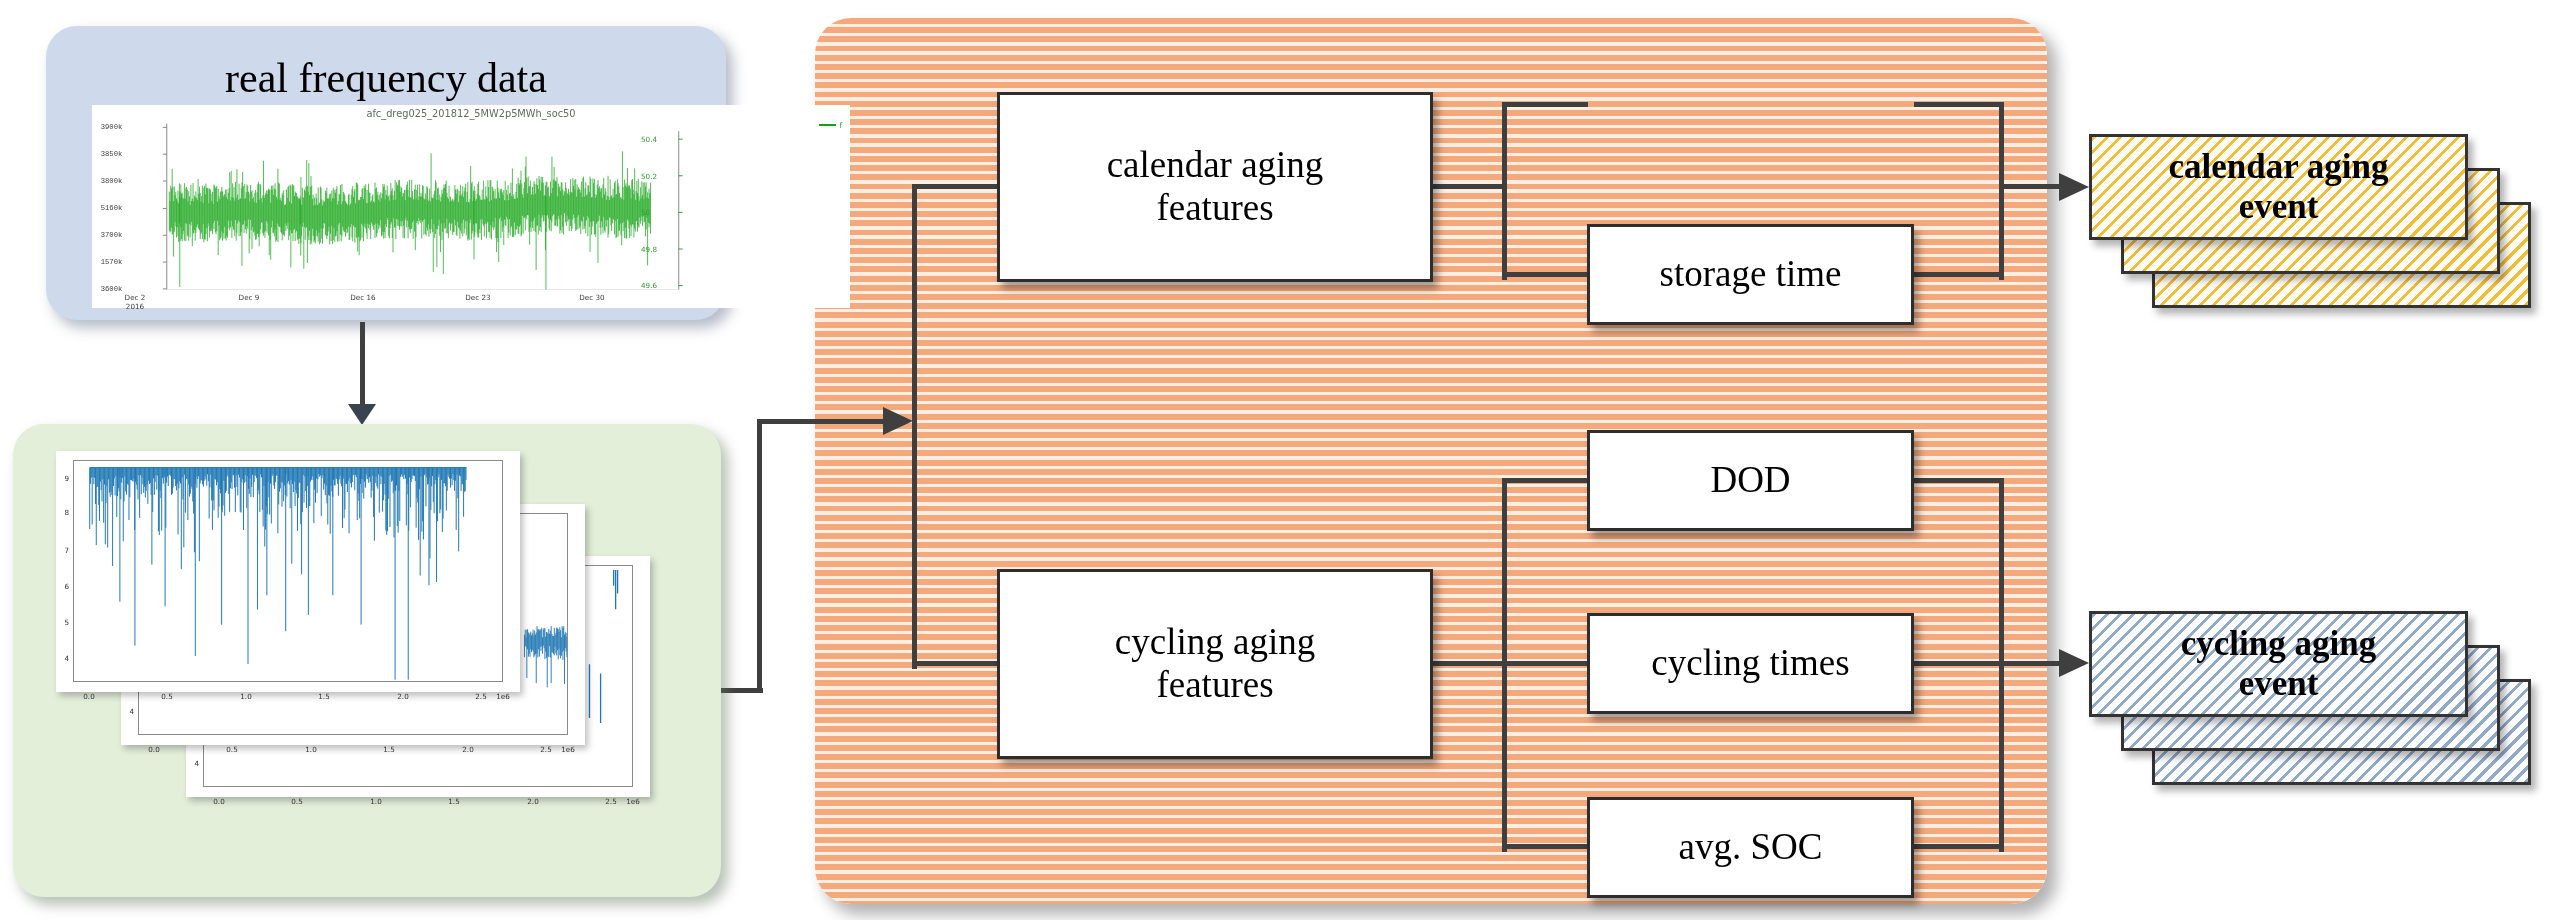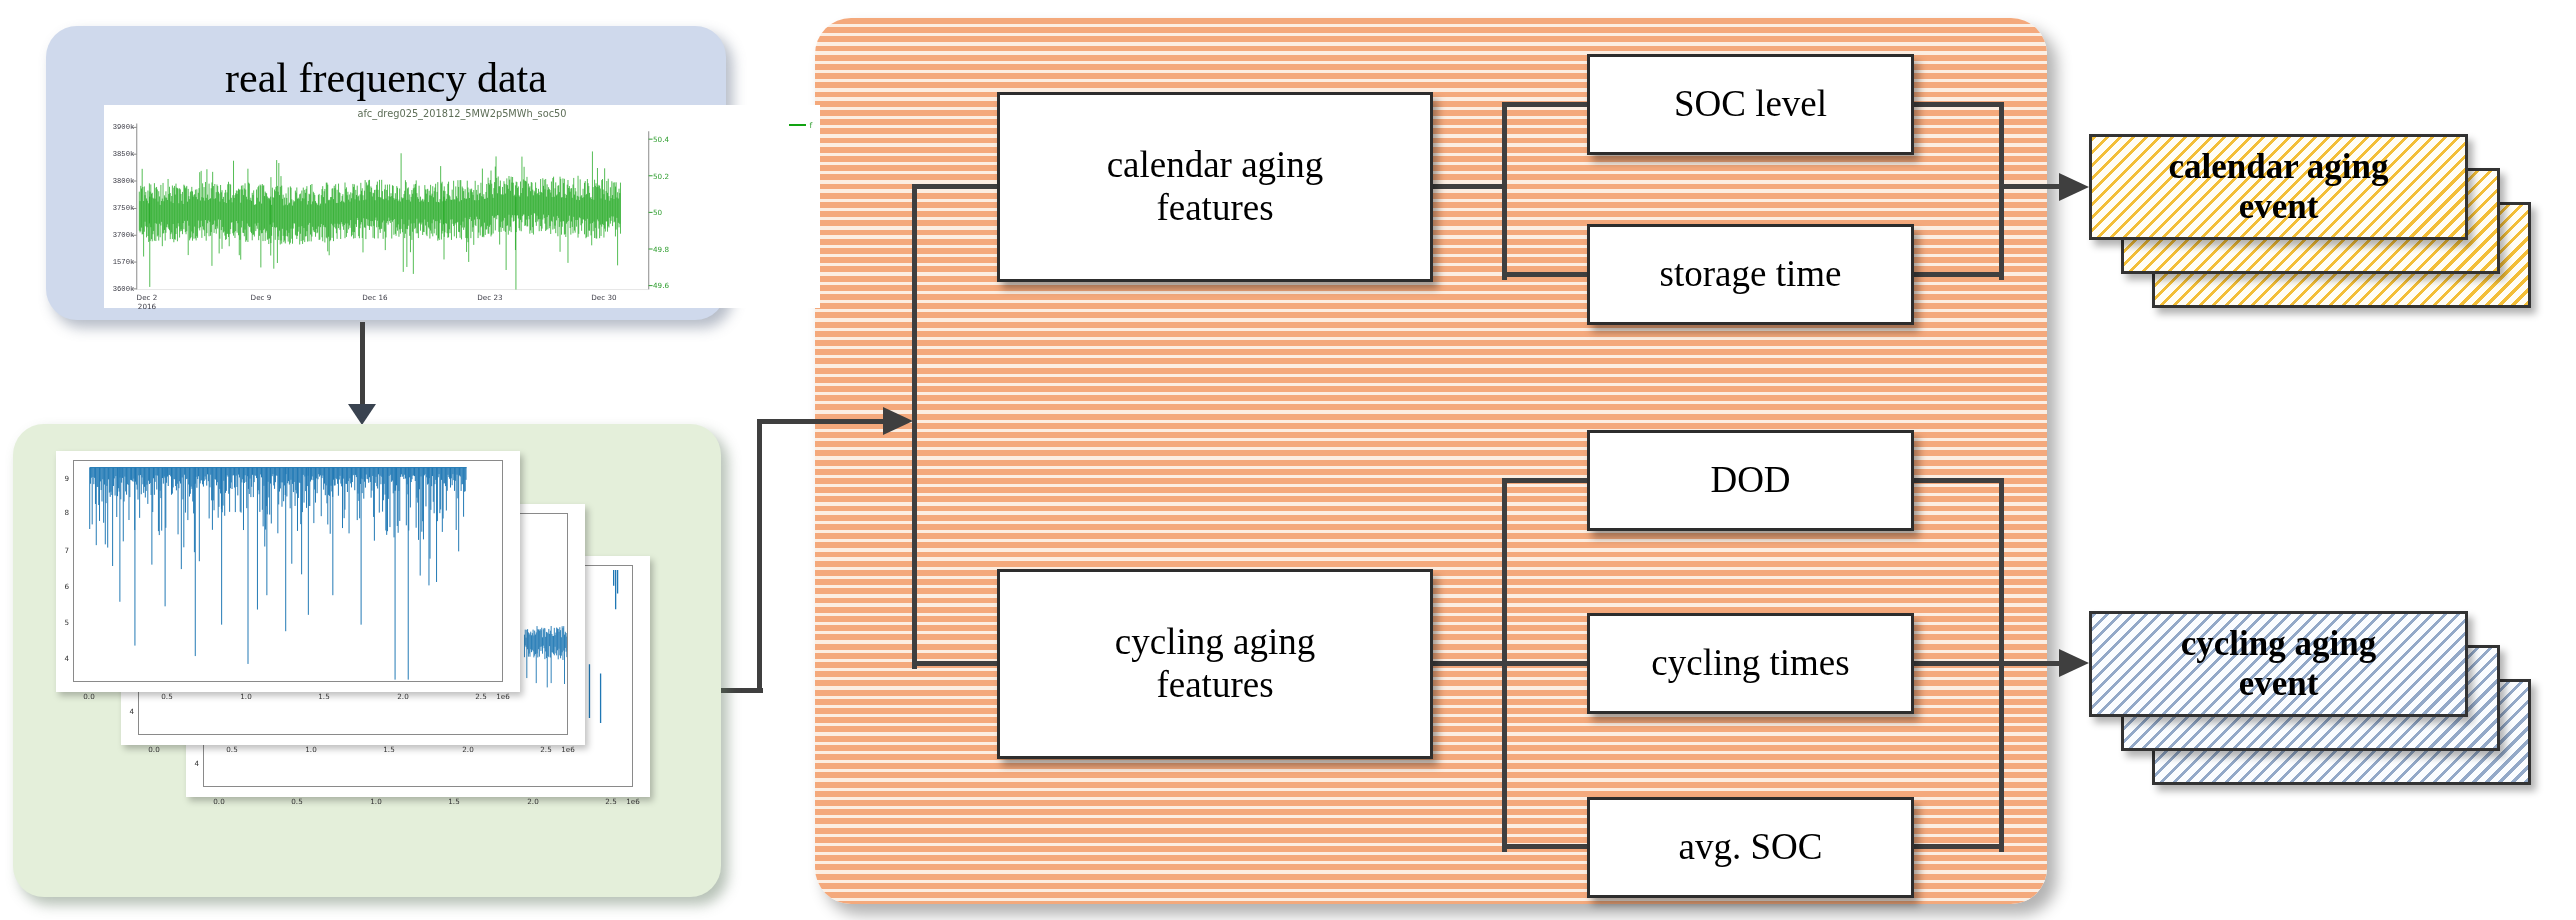--- a/index.html
+++ b/index.html
@@ -31,21 +31,21 @@
         text-align:center;font-size:37px;line-height:1.16;
         box-shadow:5.2px 6.5px 7.8px rgba(0,0,0,.35);}
 
   
   .card{position:absolute;width:379px;height:106px;border:3.9px solid #333;box-sizing:border-box;
         background-color:#fff;box-shadow:4.6px 5.9px 7.2px rgba(0,0,0,.30);}
   .card.front{display:flex;flex-direction:column;align-items:center;justify-content:center;
               font-weight:bold;font-size:35px;line-height:1.15;}
 
   
-  #freq-chart{position:absolute;left:104px;top:105px;width:716px;height:203px;background:#fff;}
+  #freq-chart{position:absolute;left:92px;top:105px;width:716px;height:203px;background:#fff;padding-left:42px;}
   #freq-chart .chart-title{position:absolute;top:3.3px;left:0;width:100%;text-align:center;
         font:9.8px "DejaVu Sans",sans-serif;color:#5e6e58;}
   #freq-chart .legend{position:absolute;top:15.7px;right:7.8px;display:flex;align-items:center;gap:3.3px;
         font:7.8px "DejaVu Sans",sans-serif;color:#2f9e2f;}
   .legend-dash{display:inline-block;width:17px;height:2px;}
   .tk{position:absolute;font:7.2px "DejaVu Sans",sans-serif;color:#3c3c46;white-space:nowrap;}
   .tk.g{color:#2f9e2f;text-align:center;}
   .fy-left{position:absolute;left:1.3px;top:0;width:29px;height:100%;}
   .fy-left .tk{right:0;transform:translateY(-50%);font-family:Liberation Mono, monospace;}
   .fy-right{position:absolute;left:549px;top:0;width:42px;height:100%;}
@@ -101,23 +101,20 @@
   <div class="ah-r" style="left:2059px;top:649px;"></div>
 
   <div class="wbox" style="left:997px;top:92px;width:436px;height:190px;">
     <div>calendar aging</div>
     <div>features</div>
   </div>
   <div class="wbox" style="left:997px;top:569px;width:436px;height:190px;">
     <div>cycling aging</div>
     <div>features</div>
   </div>
-  <div class="wbox" style="left:1587px;top:54px;width:327px;height:101px;">
-    <div>SOC level</div>
-  </div>
   <div class="wbox" style="left:1587px;top:224px;width:327px;height:101px;">
     <div>storage time</div>
   </div>
   <div class="wbox" style="left:1587px;top:430px;width:327px;height:101px;">
     <div>DOD</div>
   </div>
   <div class="wbox" style="left:1587px;top:797px;width:327px;height:101px;">
     <div>avg. SOC</div>
   </div>
   <div class="wbox" style="left:1587px;top:613px;width:327px;height:101px;">
@@ -152,21 +149,21 @@
       <line x1="833" y1="40" x2="833" y2="282" stroke="#a6a6a6" stroke-width="2"></line>
       <line x1="50" y1="282" x2="833" y2="282" stroke="#d8d8d8" stroke-width="1"></line>
       <path d="M44 34H50M44 75H50M44 116H50M44 158H50M44 199H50M44 240H50M44 281H50" stroke="#888" stroke-width="1.5" fill="none"></path>
       <path d="M833 52h6M833 108h6M833 164h6M833 220h6M833 276h6" stroke="#2f9e2f" stroke-width="1.5" fill="none"></path>
       <path id="freq-noise" fill="none" stroke-width="1.1" d="M54.0 132.3V192.0M55.1 146.8V194.7M56.2 123.4V192.9M57.3 127.5V187.3M58.4 97.4V197.7M59.5 125.2V197.1M60.6 146.6V231.5M61.7 124.3V193.6M62.8 137.7V178.3M63.9 132.7V185.4M65.0 142.7V202.2M66.1 146.1V186.7M67.2 130.6V200.2M68.3 150.1V209.2M69.4 119.6V180.9M70.5 132.3V207.7M71.6 121.3V186.6M72.7 135.4V205.0M73.8 134.0V208.2M74.9 141.6V197.4M76.0 143.0V192.4M77.1 119.3V207.3M78.2 143.0V180.5M79.3 126.3V207.8M80.4 125.1V181.4M81.5 128.9V200.8M82.6 147.4V199.2M83.7 131.6V207.1M84.8 139.6V181.4M85.9 152.6V202.0M87.0 122.0V184.0M88.1 146.6V178.5M89.2 142.9V215.7M90.3 119.0V196.2M91.4 146.9V195.8M92.5 137.9V190.9M93.6 141.2V207.1M94.7 131.8V195.2M95.8 141.5V186.7M96.9 145.0V182.3M98.0 112.9V187.1M99.1 136.0V189.3M100.2 124.8V191.3M101.3 134.4V204.9M102.4 147.3V197.3M103.5 138.9V194.7M104.6 122.9V204.8M105.7 149.7V181.8M106.8 126.2V209.7M107.9 123.5V205.0M109.0 136.7V205.8M110.1 120.0V197.1M111.2 126.1V188.2M112.3 127.0V208.2M113.4 127.6V180.6M114.5 150.0V185.5M115.6 127.2V202.5M116.7 128.8V193.1M117.8 135.8V189.9M118.9 146.3V192.5M120.0 132.7V197.3M121.1 151.1V180.3M122.2 121.6V189.8M123.3 123.2V177.0M124.4 127.1V194.2M125.5 125.5V197.4M126.6 123.5V192.8M127.7 147.6V176.9M128.8 128.1V229.3M129.9 139.2V184.4M131.0 143.7V206.8M132.1 133.0V203.8M133.2 131.2V202.1M134.3 125.0V193.2M135.4 131.9V207.3M136.5 139.9V195.9M137.6 137.2V204.2M138.7 136.2V185.8M139.8 129.2V203.7M140.9 140.4V206.9M142.0 128.7V200.4M143.1 143.8V202.9M144.2 134.0V176.5M145.3 127.0V188.3M146.4 102.5V191.6M147.5 145.8V186.7M148.6 100.5V176.8M149.7 140.7V203.0M150.8 119.6V185.5M151.9 141.6V190.1M153.0 125.3V191.4M154.1 146.0V200.3M155.2 117.5V175.7M156.3 141.8V207.3M157.4 98.0V195.7M158.5 136.8V180.6M159.6 144.9V176.4M160.7 120.0V200.5M161.8 143.6V178.5M162.9 142.5V199.8M164.0 127.1V194.1M165.1 118.2V245.8M166.2 102.0V183.2M167.3 123.7V182.1M168.4 143.3V195.4M169.5 120.6V176.5M170.6 142.4V189.6M171.7 133.1V196.5M172.8 121.4V185.3M173.9 123.7V188.7M175.0 132.6V174.8M176.1 135.1V226.8M177.2 147.4V204.3M178.3 122.1V175.5M179.4 133.3V191.1M180.5 130.1V219.8M181.6 143.5V186.3M182.7 140.3V194.8M183.8 148.3V193.1M184.9 133.9V199.5M186.0 129.6V206.0M187.1 149.6V204.9M188.2 133.4V197.1M189.3 121.0V196.6M190.4 117.2V201.6M191.5 144.7V215.8M192.6 120.4V197.2M193.7 121.6V189.6M194.8 141.7V179.6M195.9 148.6V179.0M197.0 137.7V196.0M198.1 85.0V199.6M199.2 141.9V194.6M200.3 137.6V203.2M201.4 134.8V192.6M202.5 130.5V177.2M203.6 136.0V195.1M204.7 130.8V180.6M205.8 127.8V199.0M206.9 129.6V229.5M208.0 128.8V206.0M209.1 149.2V236.3M210.2 123.1V187.0M211.3 129.1V177.0M212.4 122.5V195.1M213.5 137.5V195.5M214.6 127.5V200.5M215.7 119.6V190.3M216.8 129.1V209.0M217.9 140.1V206.7M219.0 144.0V181.0M220.1 97.2V209.2M221.2 118.5V184.6M222.3 120.0V186.6M223.4 144.9V186.0M224.5 141.6V193.7M225.6 146.4V195.8M226.7 134.1V206.7M227.8 137.5V198.1M228.9 130.3V198.0M230.0 152.6V200.9M231.1 152.2V181.1M232.2 151.5V192.6M233.3 129.0V184.4M234.4 141.6V189.1M235.5 125.5V180.1M236.6 123.3V206.5M237.7 147.5V199.9M238.8 121.5V191.3M239.9 122.9V248.2M241.0 150.5V195.9M242.1 120.6V195.6M243.2 123.2V207.9M244.3 122.6V191.1M245.4 139.0V189.0M246.5 132.2V207.7M247.6 134.1V194.9M248.7 134.8V192.1M249.8 139.7V205.9M250.9 142.9V204.4M252.0 141.6V212.4M253.1 142.7V204.0M254.2 145.6V182.5M255.3 110.1V210.9M256.4 152.5V199.8M257.5 126.2V186.3M258.6 140.7V179.6M259.7 141.9V250.1M260.8 129.0V186.8M261.9 131.6V206.0M263.0 125.0V187.5M264.1 84.0V186.4M265.2 123.5V241.4M266.3 132.4V200.8M267.4 88.5V206.3M268.5 137.5V191.9M269.6 124.8V213.1M270.7 108.5V207.0M271.8 123.1V211.8M272.9 143.3V189.1M274.0 137.0V199.9M275.1 153.4V209.6M276.2 141.4V207.1M277.3 152.1V211.5M278.4 135.0V200.3M279.5 141.9V191.6M280.6 152.9V200.8M281.7 125.8V208.7M282.8 150.7V195.3M283.9 149.1V213.0M285.0 124.3V210.5M286.1 126.3V188.9M287.2 144.0V204.3M288.3 153.6V211.9M289.4 145.6V188.8M290.5 148.6V180.7M291.6 146.9V181.0M292.7 130.7V198.3M293.8 133.8V199.7M294.9 125.9V204.7M296.0 143.1V199.9M297.1 141.6V193.5M298.2 143.5V186.0M299.3 136.4V213.1M300.4 135.2V196.7M301.5 146.8V207.9M302.6 130.6V185.1M303.7 142.3V212.3M304.8 126.1V206.8M305.9 142.8V187.9M307.0 129.6V209.4M308.1 134.1V200.7M309.2 128.0V200.4M310.3 123.9V192.8M311.4 152.0V208.7M312.5 146.6V182.9M313.6 135.5V208.2M314.7 136.5V180.2M315.8 122.0V197.9M316.9 151.6V208.4M318.0 120.6V201.0M319.1 147.3V186.1M320.2 132.5V191.5M321.3 134.6V193.9M322.4 137.5V194.3M323.5 146.7V201.3M324.6 149.3V189.2M325.7 150.5V195.9M326.8 152.8V194.7M327.9 137.5V185.7M329.0 135.7V206.1M330.1 153.4V205.6M331.2 150.6V186.6M332.3 137.6V181.7M333.4 128.4V202.1M334.5 123.9V208.1M335.6 140.6V183.6M336.7 131.7V186.3M337.8 128.2V210.0M338.9 150.3V186.8M340.0 118.5V202.4M341.1 118.6V203.7M342.2 121.5V223.6M343.3 145.4V201.3M344.4 144.6V229.6M345.5 145.5V208.1M346.6 140.6V206.4M347.7 140.5V181.5M348.8 127.8V202.9M349.9 127.1V183.9M351.0 143.7V208.0M352.1 123.3V186.8M353.2 126.9V181.4M354.3 120.9V188.7M355.4 149.6V195.9M356.5 129.4V204.5M357.6 149.6V181.3M358.7 120.0V188.1M359.8 133.3V182.3M360.9 134.3V190.7M362.0 148.1V204.7M363.1 146.2V179.1M364.2 139.0V182.0M365.3 136.2V185.5M366.4 147.4V190.7M367.5 148.9V183.3M368.6 118.3V203.5M369.7 128.0V181.0M370.8 125.7V201.5M371.9 137.7V195.6M373.0 132.5V180.9M374.1 144.5V190.0M375.2 136.6V183.9M376.3 147.5V187.6M377.4 133.3V175.8M378.5 142.4V200.8M379.6 134.8V198.8M380.7 120.5V193.7M381.8 125.1V204.0M382.9 121.1V194.2M384.0 144.1V203.3M385.1 129.6V182.1M386.2 137.4V186.3M387.3 123.1V172.5M388.4 140.0V175.6M389.5 138.4V200.3M390.6 145.9V203.6M391.7 136.5V188.2M392.8 118.8V182.5M393.9 130.9V178.9M395.0 127.1V203.1M396.1 137.8V225.2M397.2 145.3V173.0M398.3 130.8V186.8M399.4 114.6V187.7M400.5 144.4V204.9M401.6 118.1V174.0M402.7 122.9V184.2M403.8 121.5V175.1M404.9 115.0V184.9M406.0 114.2V190.9M407.1 132.8V185.1M408.2 124.3V177.2M409.3 126.4V185.6M410.4 139.7V177.3M411.5 134.0V202.9M412.6 134.7V184.5M413.7 129.6V204.0M414.8 145.4V176.0M415.9 129.4V171.9M417.0 121.8V186.8M418.1 116.9V176.8M419.2 129.5V203.8M420.3 140.4V186.2M421.4 114.3V190.2M422.5 140.9V195.4M423.6 141.5V189.2M424.7 114.2V189.0M425.8 131.5V179.4M426.9 143.3V204.5M428.0 144.4V176.6M429.1 128.7V193.4M430.2 121.6V221.7M431.3 142.9V202.3M432.4 129.7V180.0M433.5 121.5V177.3M434.6 145.4V182.7M435.7 139.3V172.1M436.8 121.2V177.4M437.9 140.0V180.2M439.0 134.7V175.6M440.1 139.1V204.0M441.2 122.5V178.3M442.3 123.5V175.7M443.4 142.1V198.2M444.5 144.4V174.3M445.6 134.7V196.8M446.7 143.4V199.8M447.8 123.8V187.0M448.9 126.3V192.0M450.0 146.8V182.4M451.1 144.4V201.3M452.2 127.4V190.0M453.3 147.4V196.5M454.4 73.6V189.2M455.5 140.9V174.3M456.6 142.6V194.4M457.7 141.7V255.0M458.8 136.0V182.1M459.9 130.9V203.3M461.0 114.8V196.7M462.1 117.8V189.2M463.2 144.9V247.5M464.3 127.3V189.7M465.4 125.8V184.5M466.5 144.7V175.2M467.6 136.5V199.9M468.7 147.4V224.9M469.8 140.3V181.0M470.9 129.8V206.1M472.0 135.5V193.6M473.1 127.2V258.1M474.2 121.2V180.6M475.3 126.0V189.2M476.4 120.5V187.6M477.5 115.1V196.0M478.6 134.6V173.7M479.7 140.7V196.0M480.8 143.3V203.3M481.9 123.2V181.3M483.0 147.9V179.6M484.1 139.9V192.0M485.2 146.7V182.5M486.3 144.8V179.6M487.4 143.3V198.6M488.5 147.3V193.7M489.6 144.5V194.1M490.7 122.3V174.9M491.8 128.9V184.1M492.9 135.4V198.0M494.0 128.9V200.3M495.1 128.0V178.5M496.2 148.2V187.0M497.3 130.9V188.9M498.4 137.9V204.0M499.5 121.9V191.8M500.6 138.4V196.4M501.7 135.4V180.6M502.8 124.0V200.6M503.9 140.9V175.0M505.0 131.6V196.1M506.1 126.0V189.1M507.2 120.2V177.4M508.3 147.9V199.1M509.4 132.7V177.4M510.5 117.7V207.3M511.6 148.1V203.9M512.7 148.9V206.3M513.8 143.7V180.4M514.9 93.2V175.1M516.0 119.6V205.5M517.1 117.1V196.3M518.2 147.1V192.3M519.3 130.8V182.3M520.4 124.2V201.4M521.5 131.5V194.6M522.6 146.1V180.4M523.7 143.3V181.3M524.8 135.7V195.9M525.9 120.3V202.8M527.0 117.0V201.9M528.1 137.8V189.8M529.2 139.6V195.8M530.3 144.4V175.0M531.4 145.0V206.1M532.5 129.2V174.6M533.6 144.4V181.5M534.7 115.6V184.9M535.8 144.1V200.7M536.9 144.3V182.6M538.0 124.3V180.2M539.1 139.4V203.5M540.2 142.3V179.4M541.3 114.8V178.5M542.4 125.1V193.8M543.5 147.2V194.2M544.6 114.6V202.9M545.7 114.8V183.6M546.8 145.2V205.3M547.9 124.5V187.2M549.0 127.2V178.1M550.1 131.4V190.8M551.2 142.3V187.1M552.3 128.5V172.3M553.4 143.2V203.1M554.5 143.0V224.5M555.6 115.5V203.6M556.7 126.0V209.6M557.8 133.4V239.8M558.9 142.0V174.3M560.0 128.0V171.0M561.1 130.3V203.4M562.2 127.7V177.1M563.3 133.1V193.7M564.4 137.3V186.9M565.5 129.9V213.7M566.6 145.3V175.1M567.7 115.7V183.2M568.8 145.5V184.9M569.9 129.6V170.6M571.0 136.8V174.3M572.1 122.0V203.3M573.2 145.2V194.9M574.3 135.2V174.6M575.4 134.2V199.3M576.5 118.7V186.8M577.6 139.2V185.0M578.7 97.0V201.8M579.8 140.1V200.4M580.9 136.2V202.0M582.0 143.4V179.8M583.1 143.1V198.5M584.2 132.8V190.3M585.3 120.6V189.8M586.4 141.7V184.6M587.5 110.9V196.6M588.6 119.1V196.6M589.7 121.5V186.0M590.8 114.6V183.0M591.9 100.0V200.8M593.0 120.1V198.2M594.1 136.2V169.3M595.2 141.8V196.3M596.3 126.9V172.2M597.4 117.7V172.2M598.5 93.9V191.6M599.6 78.4V169.9M600.7 111.3V174.5M601.8 134.8V168.1M602.9 109.1V168.5M604.0 124.2V193.7M605.1 124.0V213.2M606.2 115.3V186.7M607.3 136.2V193.9M608.4 136.9V178.2M609.5 125.1V187.8M610.6 136.8V176.5M611.7 116.3V192.2M612.8 120.3V172.5M613.9 135.2V193.8M615.0 121.1V252.1M616.1 112.0V184.7M617.2 122.3V183.8M618.3 127.9V198.1M619.4 108.4V167.6M620.5 113.9V192.1M621.6 131.0V185.9M622.7 109.4V194.2M623.8 118.4V171.9M624.9 109.9V168.3M626.0 118.7V178.1M627.1 138.7V177.1M628.2 137.0V168.3M629.3 122.7V221.6M630.4 117.0V194.1M631.5 117.7V169.0M632.6 126.6V168.3M633.7 124.3V173.4M634.8 138.0V188.1M635.9 140.0V191.8M637.0 116.8V175.4M638.1 134.4V192.9M639.2 78.7V179.1M640.3 126.8V169.7M641.4 113.6V167.3M642.5 94.3V167.3M643.6 115.1V184.7M644.7 116.1V183.9M645.8 116.8V175.1M646.9 109.7V185.5M648.0 139.5V185.3M649.1 120.0V169.5M650.2 126.1V174.6M651.3 124.1V196.6M652.4 131.6V191.5M653.5 117.6V167.9M654.6 118.7V195.4M655.7 129.2V186.5M656.8 137.9V197.9M657.9 131.0V164.9M659.0 133.4V165.9M660.1 118.1V179.1M661.2 126.6V184.6M662.3 136.1V169.1M663.4 134.5V178.0M664.5 128.0V174.6M665.6 137.6V192.8M666.7 132.4V174.2M667.8 113.0V185.0M668.9 133.0V192.6M670.0 134.0V188.8M671.1 111.8V175.0M672.2 123.4V167.4M673.3 114.1V172.7M674.4 128.7V181.2M675.5 112.9V192.5M676.6 139.9V190.6M677.7 121.1V171.1M678.8 129.5V189.9M679.9 125.5V168.3M681.0 128.1V188.2M682.1 129.7V185.1M683.2 133.7V197.0M684.3 116.8V176.9M685.4 140.6V178.3M686.5 111.4V190.3M687.6 109.4V170.6M688.7 140.1V189.1M689.8 127.2V184.3M690.9 118.1V195.8M692.0 138.0V176.2M693.1 136.4V169.4M694.2 123.3V200.5M695.3 122.5V172.4M696.4 133.0V186.2M697.5 109.4V224.3M698.6 112.7V178.3M699.7 141.2V198.1M700.8 140.6V186.0M701.9 112.0V177.5M703.0 119.2V177.5M704.1 112.7V198.0M705.2 135.7V197.0M706.3 141.9V201.6M707.4 137.2V181.2M708.5 121.6V178.5M709.6 114.5V241.2M710.7 126.7V176.9M711.8 123.8V169.1M712.9 132.3V187.9M714.0 127.5V198.0M715.1 126.9V178.0M716.2 141.7V186.3M717.3 121.4V195.9M718.4 111.3V170.8M719.5 136.8V191.8M720.6 126.7V195.0M721.7 131.9V175.7M722.8 144.7V185.8M723.9 138.7V175.6M725.0 108.0V202.6M726.1 139.8V196.8M727.2 145.2V171.7M728.3 113.5V173.0M729.4 139.6V183.7M730.5 137.7V192.2M731.6 141.7V180.8M732.7 127.9V174.5M733.8 140.8V175.0M734.9 118.8V197.5M736.0 116.1V176.8M737.1 137.3V203.5M738.2 135.8V201.8M739.3 113.0V173.9M740.4 119.3V201.2M741.5 123.8V191.8M742.6 134.2V192.0M743.7 141.7V181.1M744.8 140.4V199.2M745.9 143.4V214.4M747.0 70.8V180.3M748.1 125.3V192.7M749.2 144.6V178.1M750.3 114.0V203.2M751.4 123.4V187.7M752.5 119.5V203.7M753.6 125.3V204.1M754.7 96.1V174.9M755.8 124.4V177.6M756.9 121.9V188.8M758.0 123.3V203.5M759.1 127.5V182.8M760.2 142.7V200.1M761.3 114.6V185.8M762.4 113.0V181.7M763.5 129.0V183.3M764.6 136.1V202.5M765.7 96.6V188.9M766.8 144.7V193.3M767.9 131.4V177.9M769.0 116.0V177.6M770.1 134.1V193.5M771.2 112.5V185.2M772.3 139.2V187.1M773.4 146.1V172.3M774.5 125.6V181.2M775.6 142.1V176.9M776.7 116.4V170.1M777.8 137.5V185.0M778.9 118.4V170.3M780.0 143.5V179.3M781.1 118.1V178.1M782.2 124.5V200.8M783.3 118.0V190.3M784.4 141.3V172.4M785.5 133.2V245.0M786.6 142.8V180.0M787.7 127.8V186.9M788.8 134.5V181.4M789.9 118.5V196.6M70 140V278M255 140V230M520 140V236M630 140V282" stroke="#12a312"></path>
     </svg>
     <div class="fy-left">
       <span class="tk" style="top:22px">3900k</span>
       <span class="tk" style="top:49px">3850k</span>
       <span class="tk" style="top:76px">3800k</span>
-      <span class="tk" style="top:103px">3750k</span>
+      <span class="tk" style="top:103px">5160k</span>
       <span class="tk" style="top:130px">3700k</span>
       <span class="tk" style="top:157px">1570k</span>
       <span class="tk" style="top:184px">3600k</span>
     </div>
     <div class="fy-right">
       <span class="tk g" style="top:34px">50.4</span>
       <span class="tk g" style="top:71px">50.2</span>
       <span class="tk g" style="top:107px">50</span>
       <span class="tk g" style="top:144px">49.8</span>
       <span class="tk g" style="top:180px">49.6</span>

